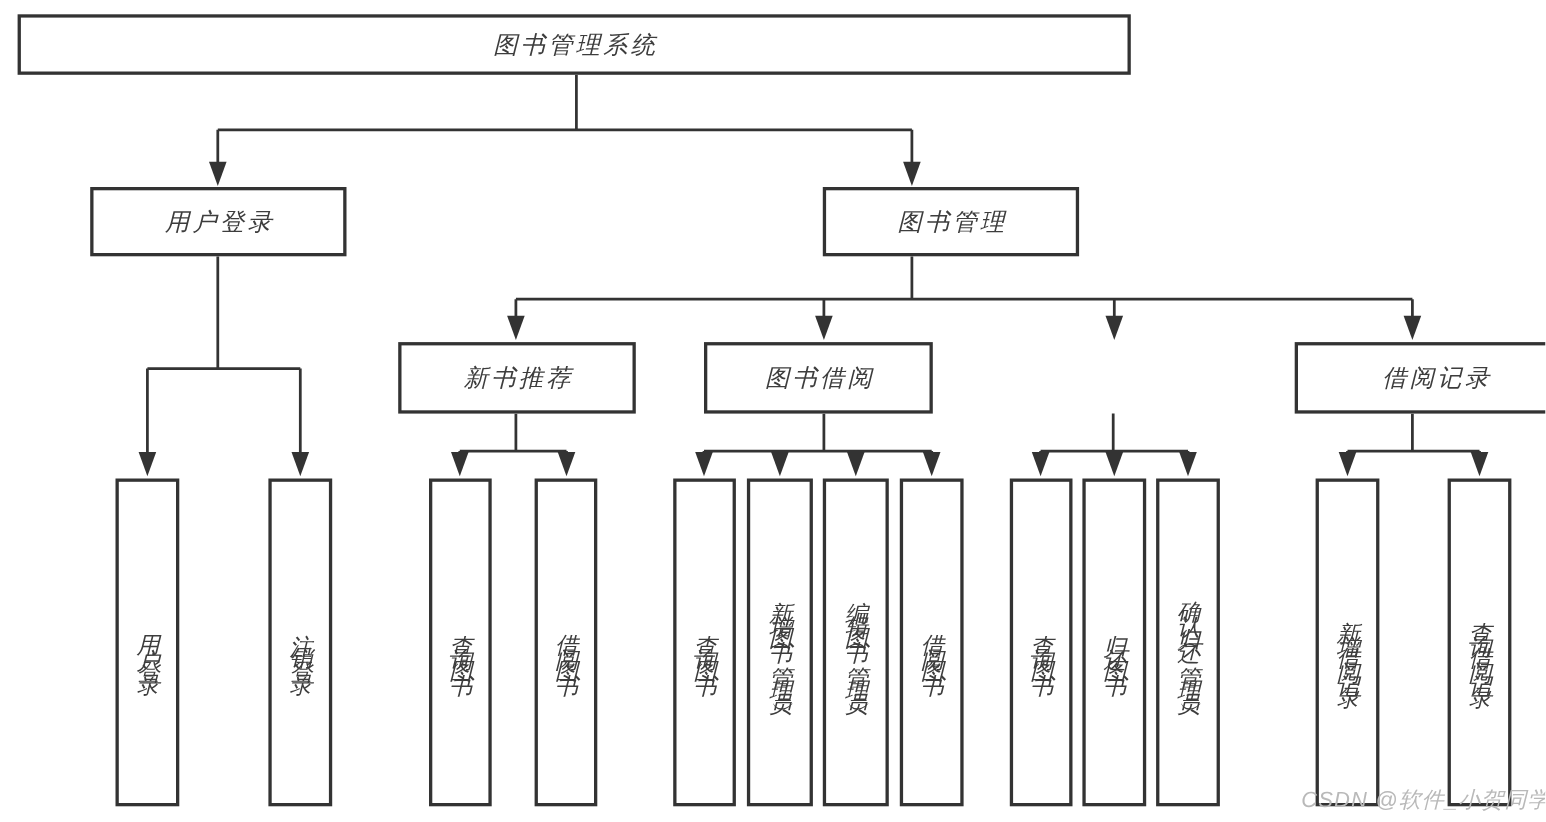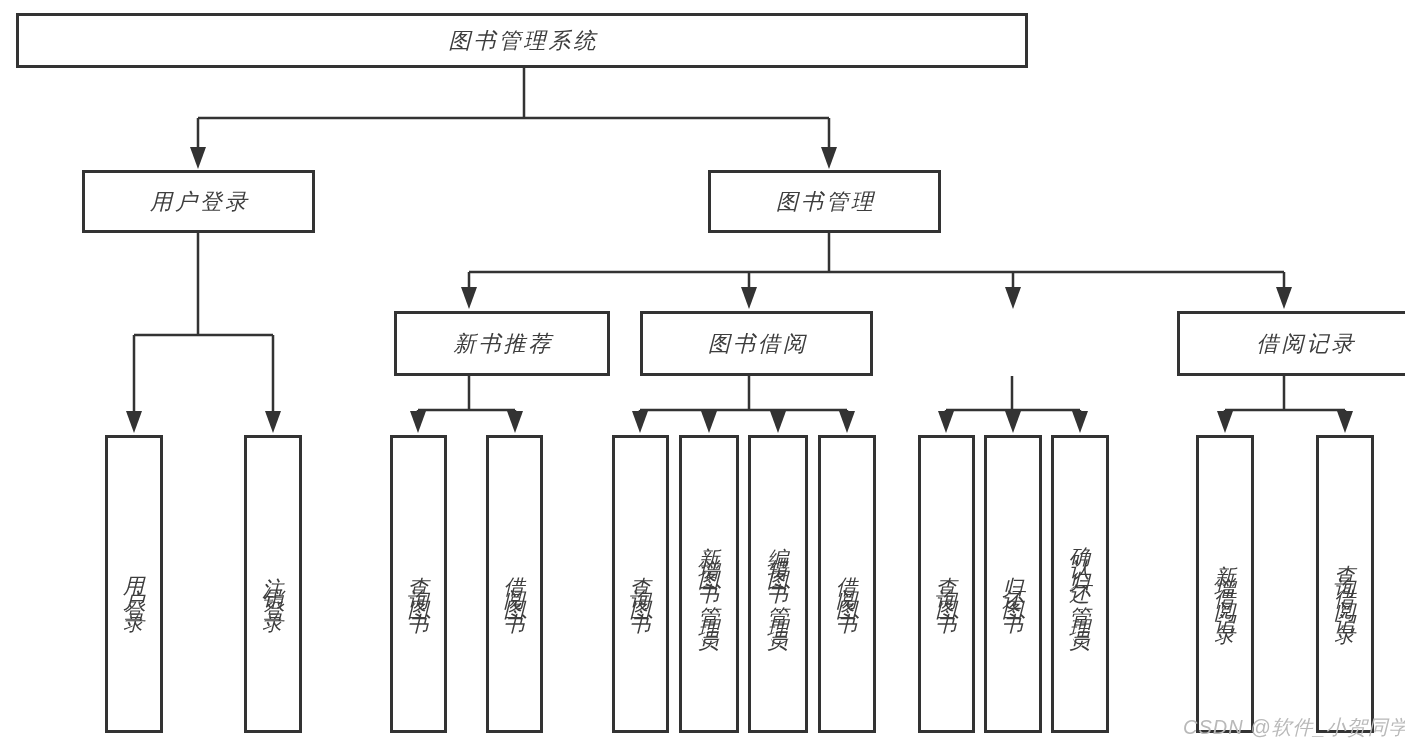--- a/index.html
+++ b/index.html
@@ -103,28 +103,28 @@
     </g>
   </svg>
 
   <div class="node" style="left:16px; top:13px; width:1012px; height:55px;">
     <span class="label-h">图书管理系统</span>
   </div>
 
   <div class="node" style="left:82px; top:170px; width:233px; height:63px;">
     <span class="label-h">用户登录</span>
   </div>
-  <div class="node" style="left:708px; top:170px; width:233px; height:63px;">
+  <div class="node" style="left:748px; top:170px; width:233px; height:63px;">
     <span class="label-h">图书管理</span>
   </div>
 
-  <div class="node" style="left:362px; top:311px; width:216px; height:65px;margin-left:32px;">
+  <div class="node" style="left:362px; top:311px; width:216px; height:65px;">
     <span class="label-h">新书推荐</span>
   </div>
-  <div class="node" style="left:640px; top:311px; width:233px; height:65px;">
+  <div class="node" style="left:640px; top:311px; width:208px; height:65px;">
     <span class="label-h">图书借阅</span>
   </div>
   <div class="node" style="left:1177px; top:311px; width:256px; height:65px;">
     <span class="label-h">借阅记录</span>
   </div>
 
   <div class="node" style="left:105px; top:435px; width:58px; height:298px;">
     <span class="label-v">用户登录</span>
   </div>
   <div class="node" style="left:244px; top:435px; width:58px; height:298px;">

